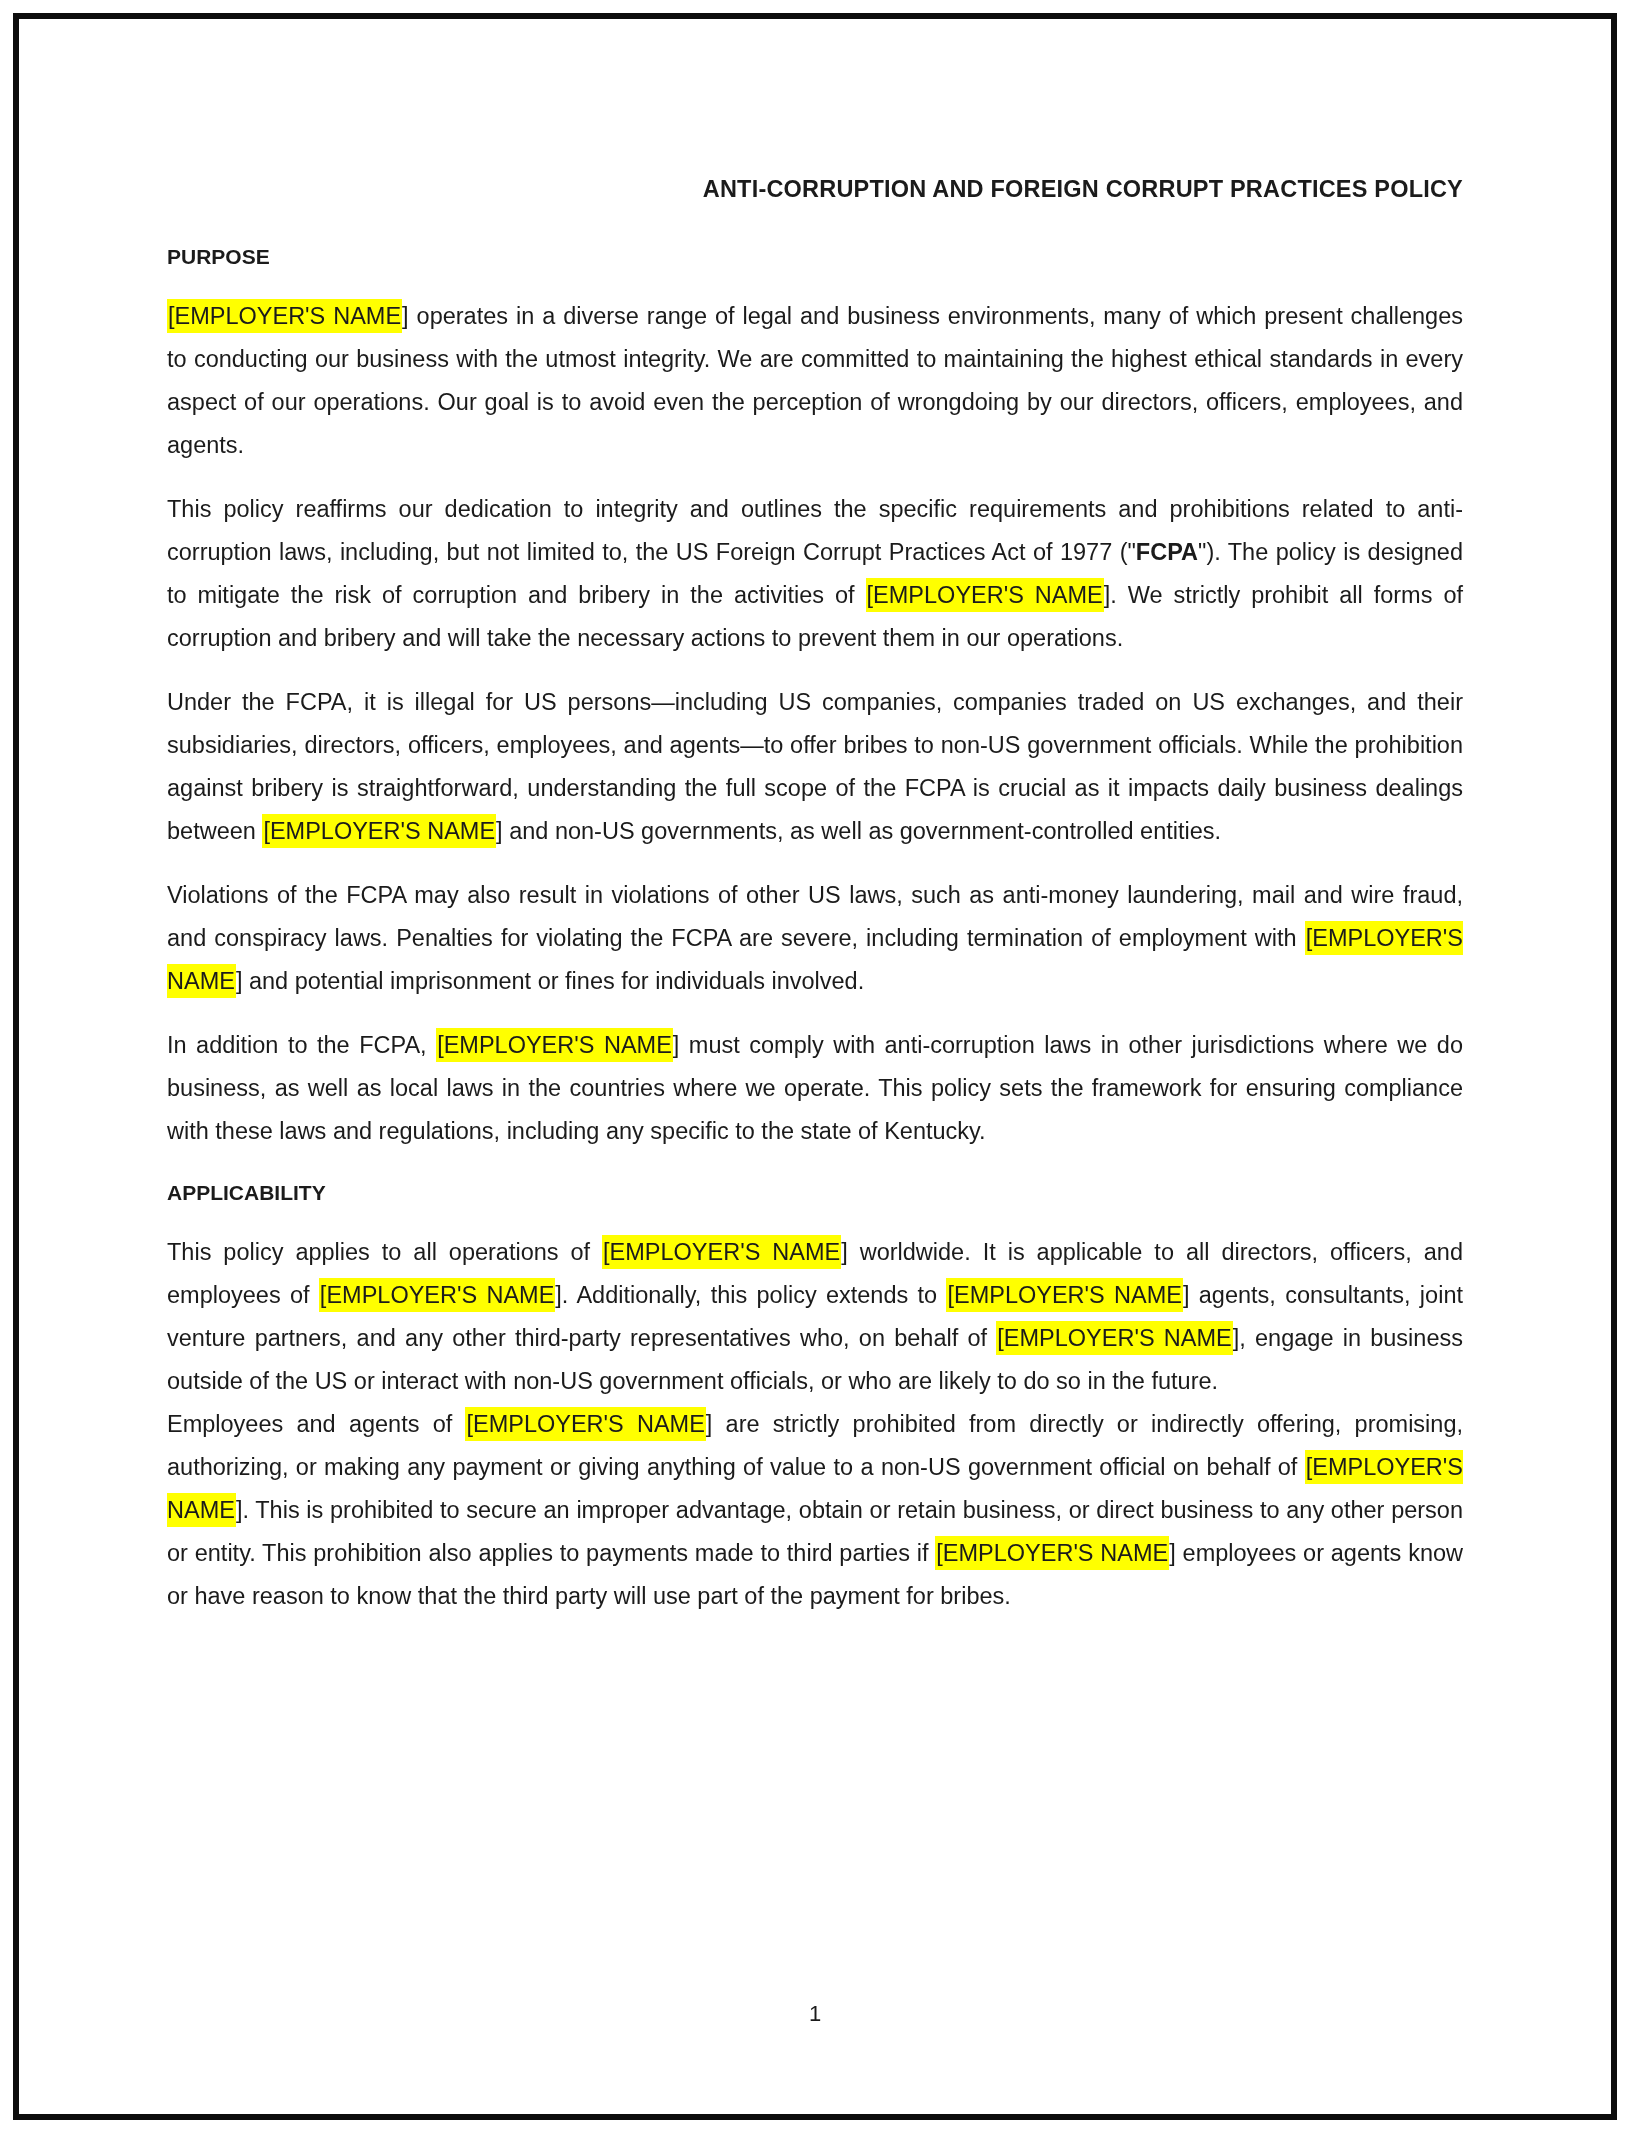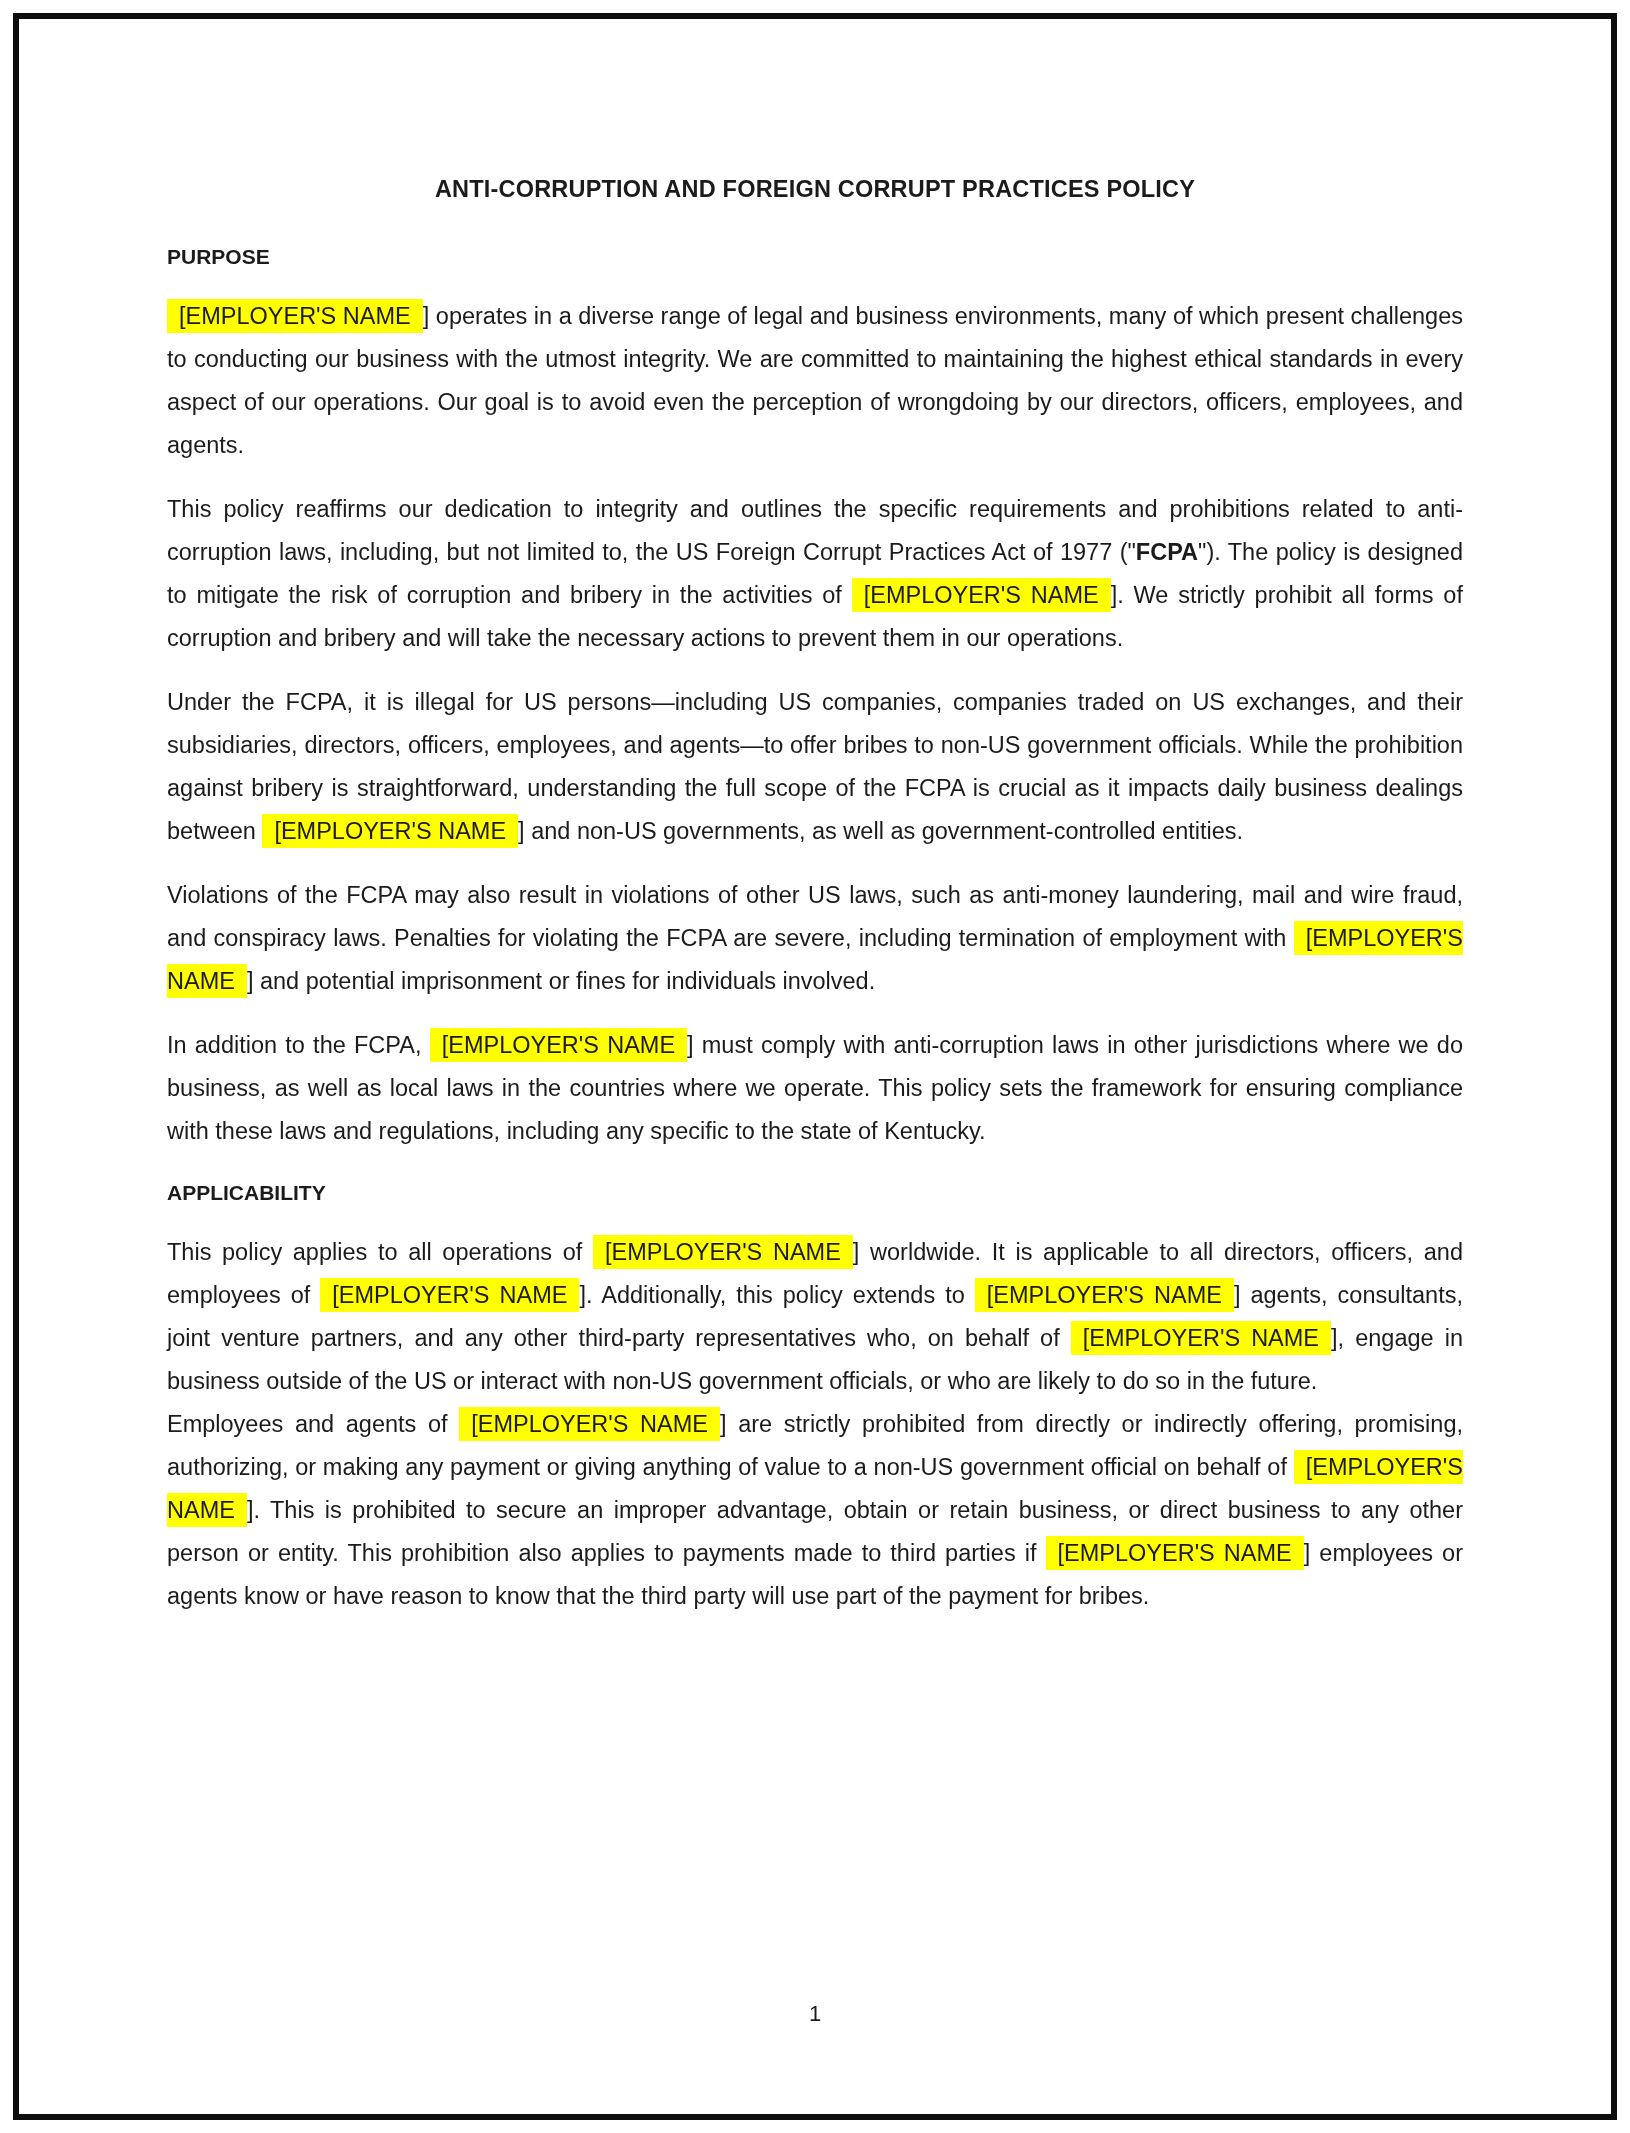--- a/index.html
+++ b/index.html
@@ -22,42 +22,42 @@
   .content {
     position: absolute;
     left: 167px;
     right: 167px;
     top: 168px;
   }
   h1.doc-title {
     font-size: 23.5px;
     font-weight: 700;
     line-height: 43px;
-    text-align: center;
+    text-align: right;
     margin: 0 0 24px 0;
     letter-spacing: 0.2px;
   }
   h2.section-heading {
     font-size: 21px;
     font-weight: 700;
     line-height: 43px;
     margin: 18px 0 17px 0;
   }
   section:first-of-type h2.section-heading { margin-top: 0; }
   p.para {
     font-size: 23.5px;
     line-height: 43px;
     text-align: justify;
     margin: 0 0 21px 0;
   }
   p.para:last-child { margin-bottom: 0; }
   mark.hl {
     background: var(--highlight-color, #ffff00);
     color: inherit;
-    padding: 4px 12px;
+    padding: 4px 1px;
   }
   .b { font-weight: 700; }
   .page-number {
     position: absolute;
     bottom: 105px;
     left: 0; right: 0;
     text-align: center;
     font-size: 22px;
     line-height: 28px;
   }

